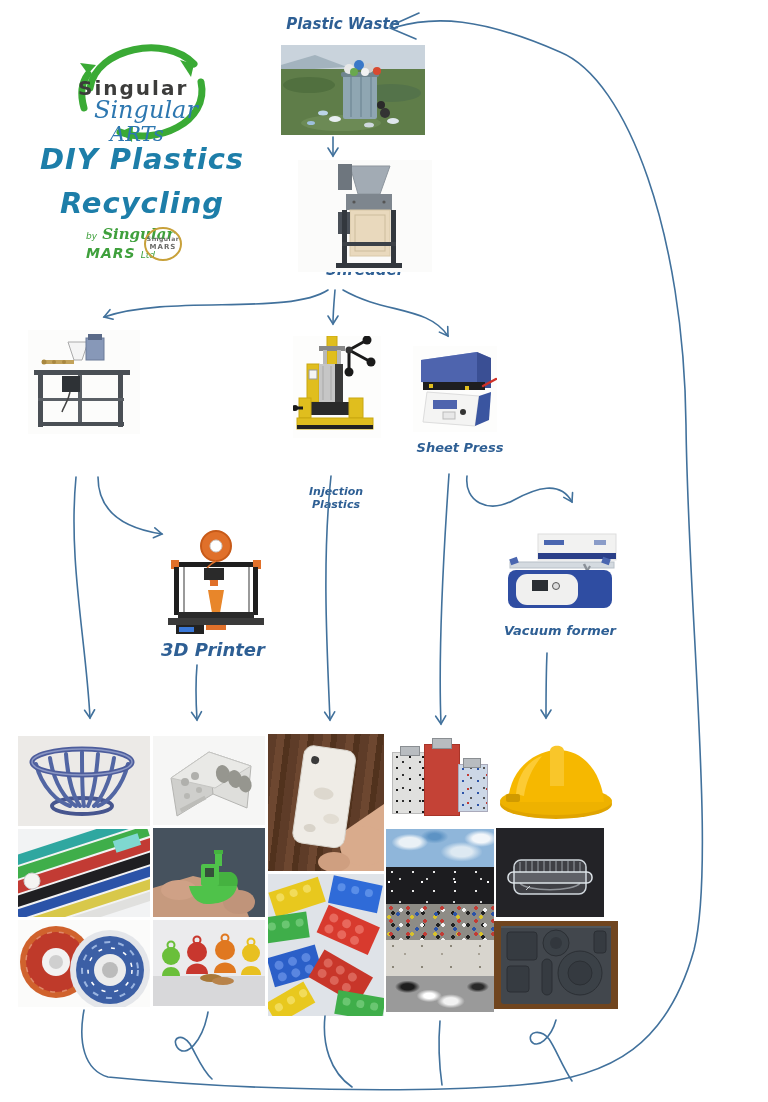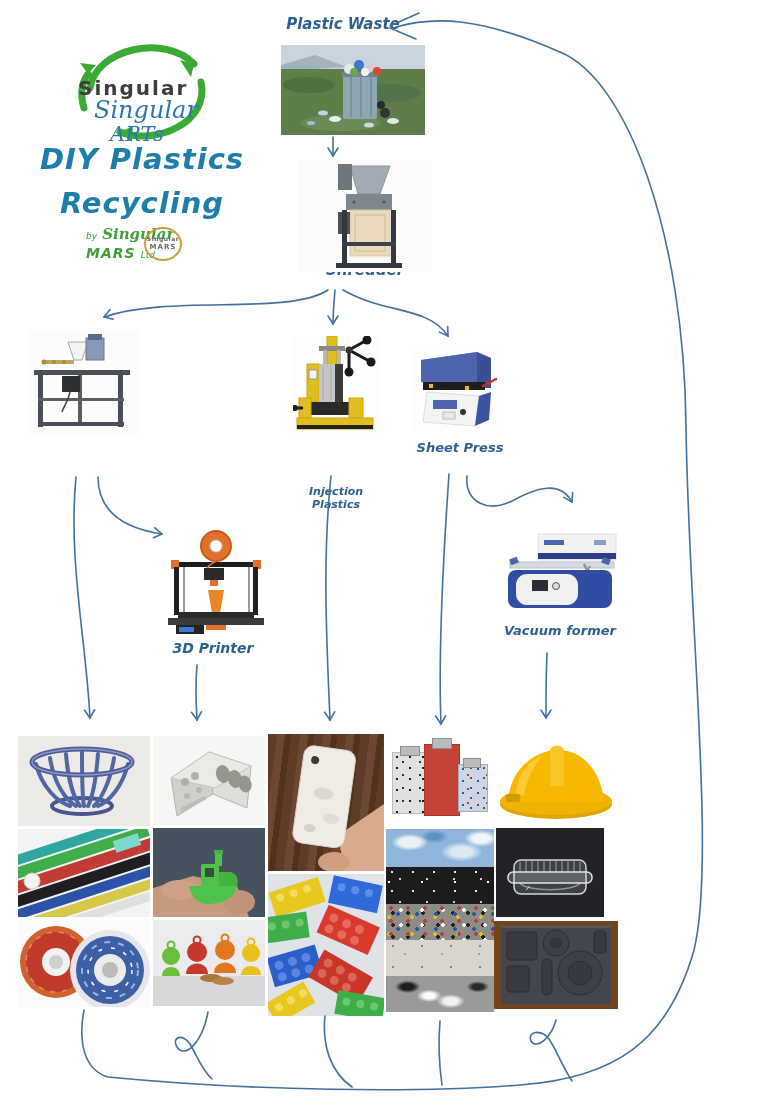--- a/index.html
+++ b/index.html
@@ -92,21 +92,21 @@
     <div class="abs" style="left:0;top:17px;width:40px;text-align:center;font-size:7px;font-weight:bold;color:#6a6a68;letter-spacing:1px;">MARS</div>
   </div>
 
   <div class="lbl" style="left:283px;top:16px;width:120px;font-size:15px;">Plastic Waste</div>
   <div class="lbl" style="left:300px;top:262px;width:130px;font-size:15px;">Shredder</div>
   <div class="lbl" style="left:288px;top:438px;width:96px;font-size:11px;margin-top:48px;">
     <span>Injection</span><br>
     <span>Plastics</span>
   </div>
   <div class="lbl" style="left:405px;top:441px;width:110px;font-size:13px;">Sheet Press</div>
-  <div class="lbl" style="left:158px;top:640px;width:110px;font-size:14px;">3D Printer</div>
+  <div class="lbl" style="left:158px;top:640px;width:110px;font-size:18px;">3D Printer</div>
   <div class="lbl" style="left:502px;top:624px;width:116px;font-size:13px;">Vacuum former</div>
 
   <div class="tile" style="left:281px;top:45px;width:144px;height:90px;">
     <svg width="144" height="90" viewBox="0 0 144 90">
       <rect width="144" height="26" fill="#c9d3dc"></rect>
       <polygon points="0,20 34,10 66,22 0,26" fill="#93a5b0" opacity="0.7"></polygon>
       <rect y="24" width="144" height="66" fill="#5f7d49"></rect>
       <ellipse cx="28" cy="40" rx="26" ry="8" fill="#51703f"></ellipse>
       <ellipse cx="110" cy="48" rx="30" ry="9" fill="#54734a"></ellipse>
       <ellipse cx="60" cy="78" rx="40" ry="8" fill="#6c8a55"></ellipse>

